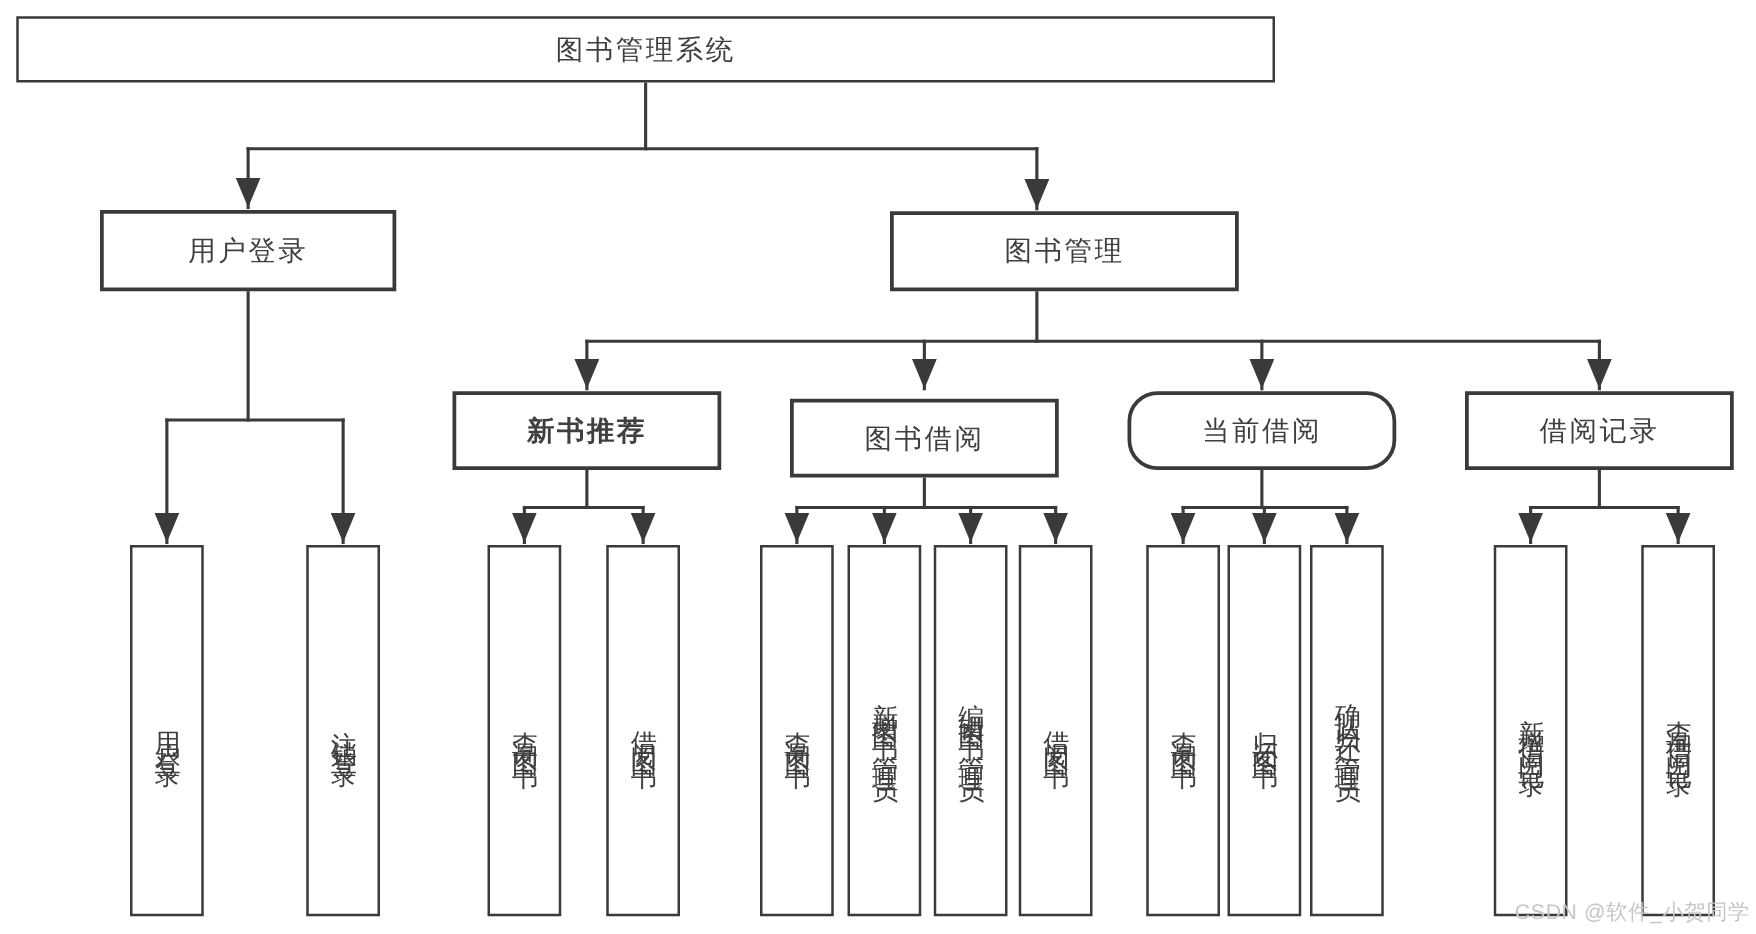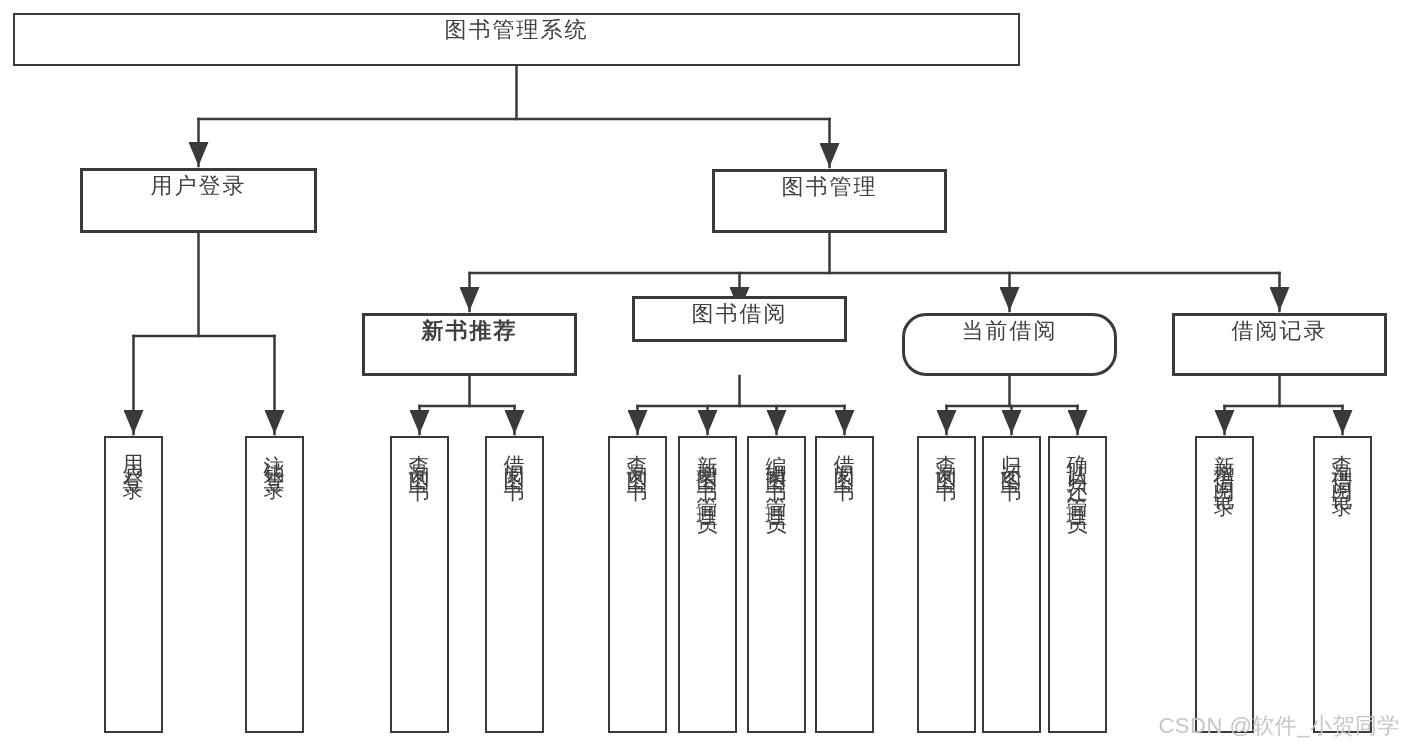--- a/index.html
+++ b/index.html
@@ -21,42 +21,42 @@
   }
   .connectors {
     position: absolute;
     left: 0; top: 0;
     width: 1405px; height: 747px;
     color: var(--line);
   }
   .node {
     position: absolute;
     display: flex;
-    align-items: flex-start;
+    align-items: center;
     justify-content: center;
     background: #ffffff;
     border: 3px solid var(--border);
     color: var(--text);
   }
   .node.root  { border-width: 2.5px; font-size: 22px; letter-spacing: 2px; }
   .node.lvl   { font-size: 22px; letter-spacing: 2px; }
   .node.leaf  { border-width: 2.5px; }
   .vtext {
     writing-mode: vertical-rl;
     text-orientation: mixed;
     font-size: 21px;
     line-height: 1;
     letter-spacing: 8.5px;
     white-space: nowrap;
   }
   .watermark {
     position: absolute;
     right: 5px;
     bottom: 6px;
-    font-size: 22px;
+    font-size: 17px;
     letter-spacing: 0.5px;
     color: var(--watermark);
     z-index: 5;
     pointer-events: none;
   }
 </style>
 </head>
 <body>
 
 <div class="canvas">
@@ -111,28 +111,28 @@
     </g>
   </svg>
 
   <div class="node root" style="left:13px; top:13px; width:1007px; height:53px;">
     <span>图书管理系统</span>
   </div>
 
   <div class="node lvl" style="left:80px; top:168px; width:237px; height:65px;">
     <span>用户登录</span>
   </div>
-  <div class="node lvl" style="left:712px; top:169px; width:235px; height:64px;">
+  <div class="node lvl" style="left:712px; top:169px; width:279px; height:64px;">
     <span>图书管理</span>
   </div>
 
   <div class="node lvl" style="left:362px; top:313px; width:215px; height:63px;font-weight:bold;">
     <span>新书推荐</span>
   </div>
-  <div class="node lvl" style="left:632px; top:296px; width:215px; height:46px;">
+  <div class="node lvl" style="left:632px; top:319px; width:215px; height:63px;">
     <span>图书借阅</span>
   </div>
   <div class="node lvl" style="left:902px; top:313px; width:215px; height:63px;border-radius:24px;">
     <span>当前借阅</span>
   </div>
   <div class="node lvl" style="left:1172px; top:313px; width:215px; height:63px;">
     <span>借阅记录</span>
   </div>
 
   <div class="node leaf" style="left:104px; top:436px; width:59px; height:297px;">

